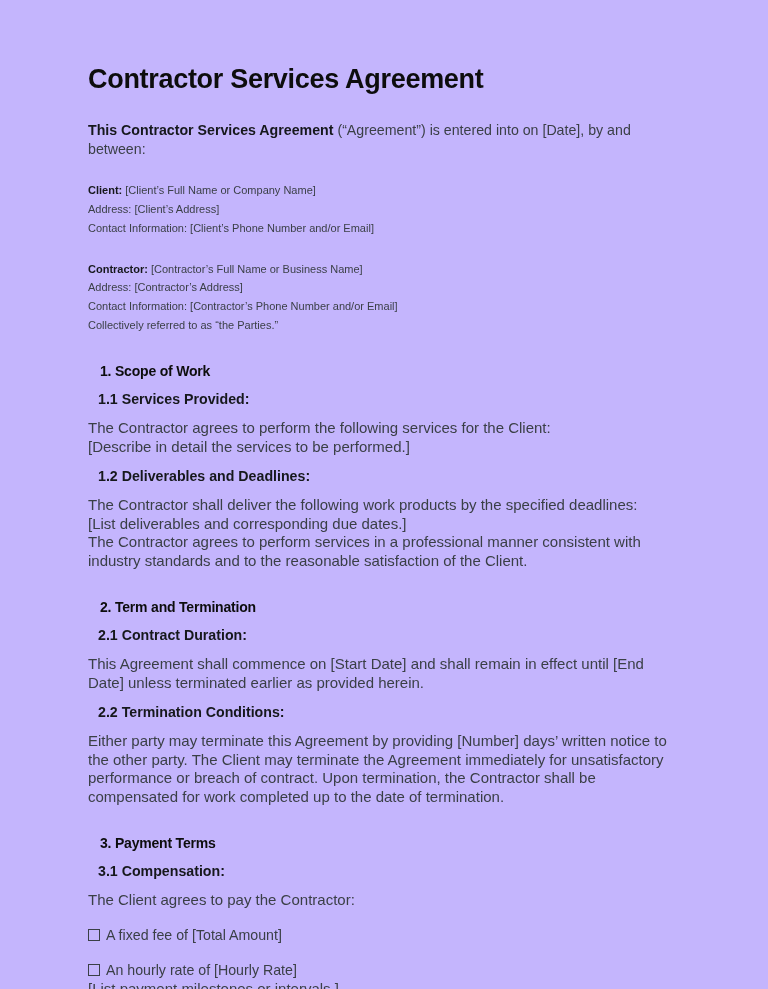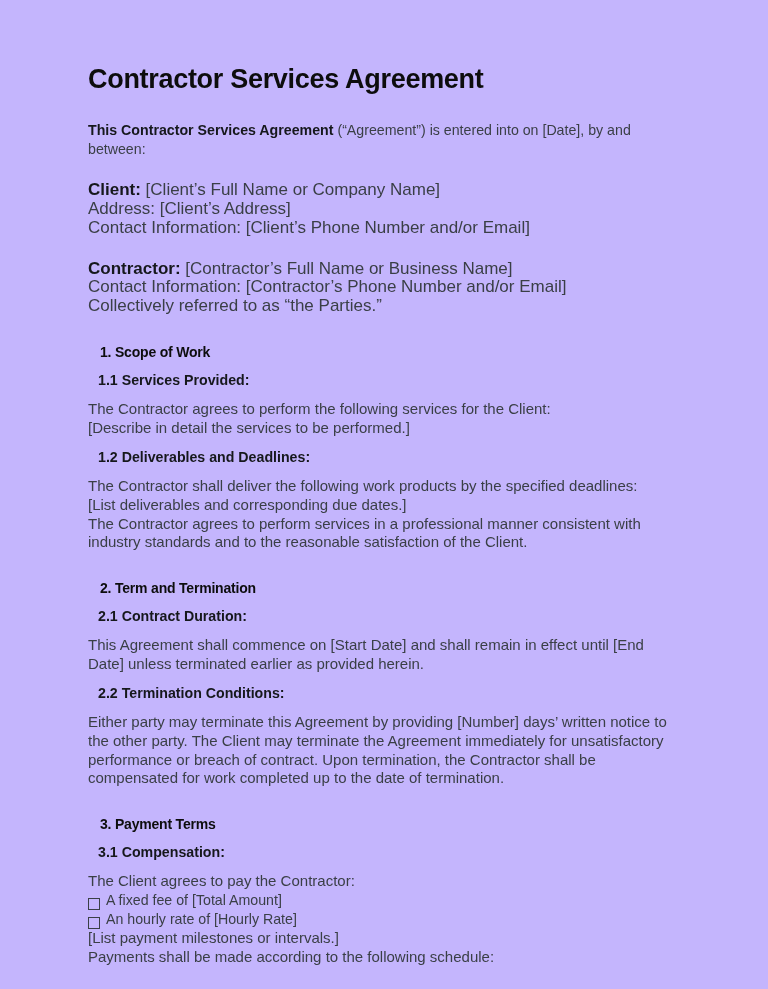--- a/index.html
+++ b/index.html
@@ -52,21 +52,21 @@
   }
 
   
   .party-block {
     margin: 0 0 22px 0;
   }
   .party-block.last {
     margin-bottom: 8px;
   }
   .party-line {
-    font-size: 17px;
+    font-size: 11px;
     color: #3a3f46;
     line-height: 18.9px;
   }
   .party-line .label {
     font-weight: bold;
     color: #16181c;
   }
 
   
   .section {
@@ -87,21 +87,22 @@
     line-height: 18.9px;
     margin: 10px;
   }
 
   
   .option-row {
     font-size: 14.2px;
     color: #3a3f46;
     line-height: 18.9px;
     display: flex;
-    align-items: flex-end;
+    align-items: center;
+    margin-top: 16px;
   }
   .checkbox-glyph {
     display: inline-block;
     width: 10px;
     height: 10px;
     border: 1.3px solid #3a3f46;
     margin-right: 6px;
     flex: none;
     position: relative;
     top: 0px;
@@ -120,20 +121,21 @@
     </p>
 
     <div id="parties-container">
         <div class="party-block">
           <div class="party-line"><span class="label">Client:</span><span> [Client’s Full Name or Company Name]</span></div>
           <div class="party-line"><span>Address: [Client’s Address]</span></div>
           <div class="party-line"><span>Contact Information: [Client’s Phone Number and/or Email]</span></div>
         </div>
         <div class="party-block last">
           <div class="party-line"><span class="label">Contractor:</span><span> [Contractor’s Full Name or Business Name]</span></div>
+          <div class="party-line"><span>Address: [Contractor’s Address]</span></div>
           <div class="party-line"><span>Contact Information: [Contractor’s Phone Number and/or Email]</span></div>
           <div class="party-line"><span>Collectively referred to as “the Parties.”</span></div>
         </div>
       </div>
 
     <div id="sections-container">
         <div class="section">
           <h2 class="section-title">1. Scope of Work</h2>
           <div class="sub-title">1.1 Services Provided:</div>
           <p class="para">The Contractor agrees to perform the following services for the Client:</p>

